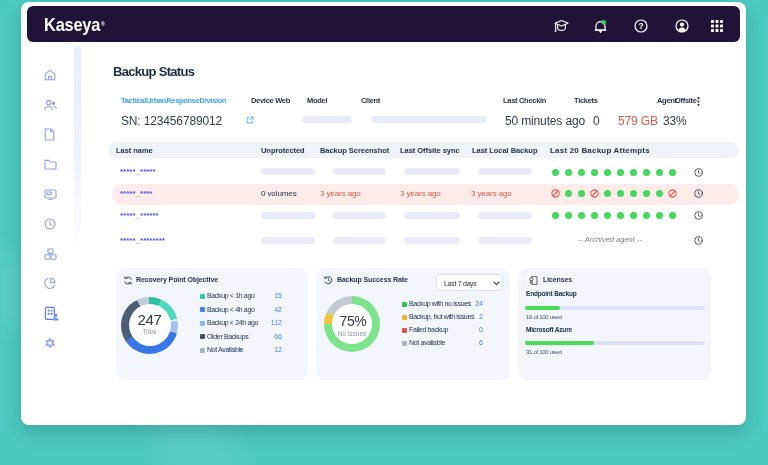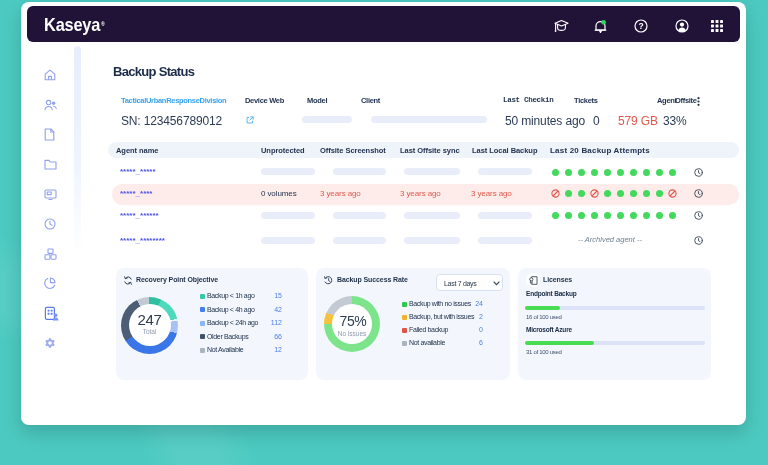--- a/index.html
+++ b/index.html
@@ -159,24 +159,24 @@
       <path d="M8.8 14.6 C9 12.4 10.2 11.5 11.7 11.5 C13.2 11.5 14.4 12.4 14.6 14.6 Z" fill="#7b96f3" stroke="none"></path>
     </svg>
 
     <svg class="sico" style="top:335px" width="12" height="12" viewBox="0 0 24 24" fill="#9dabf1">
       <path d="M19.14,12.94c0.04-0.3,0.06-0.61,0.06-0.94c0-0.32-0.02-0.64-0.07-0.94l2.03-1.58c0.18-0.14,0.23-0.41,0.12-0.61l-1.92-3.32c-0.12-0.22-0.37-0.29-0.59-0.22l-2.39,0.96c-0.5-0.38-1.03-0.7-1.62-0.94L14.4,2.81c-0.04-0.24-0.24-0.41-0.48-0.41h-3.84c-0.24,0-0.43,0.17-0.47,0.41L9.25,5.35C8.66,5.59,8.12,5.92,7.63,6.29L5.24,5.33c-0.22-0.08-0.47,0-0.59,0.22L2.74,8.87C2.62,9.08,2.66,9.34,2.86,9.48l2.03,1.58C4.84,11.36,4.8,11.69,4.8,12s0.02,0.64,0.07,0.94l-2.03,1.58c-0.18,0.14-0.23,0.41-0.12,0.61l1.92,3.32c0.12,0.22,0.37,0.29,0.59,0.22l2.39-0.96c0.5,0.38,1.03,0.7,1.62,0.94l0.36,2.54c0.05,0.24,0.24,0.41,0.48,0.41h3.84c0.24,0,0.44-0.17,0.47-0.41l0.36-2.54c0.59-0.24,1.13-0.56,1.62-0.94l2.39,0.96c0.22,0.08,0.47,0,0.59-0.22l1.92-3.32c0.12-0.22,0.07-0.47-0.12-0.61L19.14,12.94z M12,15.6c-1.98,0-3.6-1.62-3.6-3.6s1.62-3.6,3.6-3.6s3.6,1.62,3.6,3.6S13.98,15.6,12,15.6z"></path>
     </svg>
 
     <div class="h1">Backup Status</div>
 
     <div class="lblA" style="left:100px; color:#35a2f2;">TacticalUrbanResponseDivision</div>
-    <div class="lblA" style="left:224px;text-align:center;">Device Web</div>
+    <div class="lblA" style="left:230px;text-align:center;">Device Web</div>
     <div class="lblA" style="left:278px;padding-left:8px;">Model</div>
     <div class="lblA" style="left:340px;text-align:right;">Client</div>
-    <div class="lblA" style="left:482px;font-family:Liberation Mono, monospace;">Last Checkin</div>
+    <div class="lblA" style="left:482px;">Last Checkin</div>
     <div class="lblA" style="left:553px;">Tickets</div>
     <div class="lblA" style="left:626px;margin-left:28px;">Offsite</div>
     <div class="lblA" style="left:636px;">Agent</div>
     <svg class="abs" style="left:676px; top:95px;" width="3" height="9" viewBox="0 0 3 9" fill="#26364e">
       <circle cx="1.5" cy="1.2" r="1.1"></circle>
         <circle cx="1.5" cy="4.5" r="1.1"></circle>
         <circle cx="1.5" cy="7.8" r="1.1"></circle>
     </svg>
 
     <div class="valB" style="left:100px;">SN: 123456789012</div>
@@ -186,23 +186,23 @@
       <path d="M7.8 1.2 L4.4 4.6"></path>
     </svg>
     <div class="pillB" style="left:281px; width:50px;"></div>
     <div class="pillB" style="left:350px; width:116px;"></div>
     <div class="valB" style="left:484px;">50 minutes ago</div>
     <div class="valB" style="left:572px;">0</div>
     <div class="valB" style="left:597px; color:#df5a4e;">579 GB</div>
     <div class="valB" style="left:642px;">33%</div>
 
     <div class="thead"></div>
-    <div class="th" style="left:95px;">Agent name</div>
+    <div class="th" style="left:95px;">Last name</div>
     <div class="th" style="left:240px;">Unprotected</div>
-    <div class="th" style="left:299px;">Offsite Screenshot</div>
+    <div class="th" style="left:299px;">Backup Screenshot</div>
     <div class="th" style="left:379px;">Last Offsite sync</div>
     <div class="th" style="left:451px;">Last Local Backup</div>
     <div class="th" style="left:529px; font-size:8px; letter-spacing:0.2px;">Last 20 Backup Attempts</div>
 
     <div class="rowband"></div>
 
     <div class="aname" style="top:165px;">*****_*****</div>
     <div class="aname" style="top:187px;">*****_****</div>
     <div class="aname" style="top:209px;">*****_******</div>
     <div class="aname" style="top:234px;">*****_********</div>

